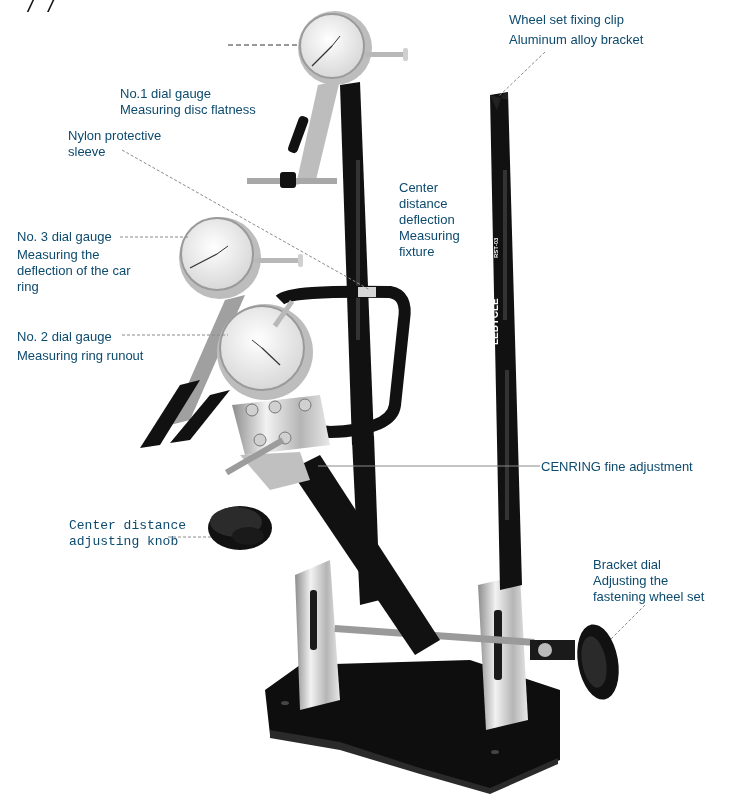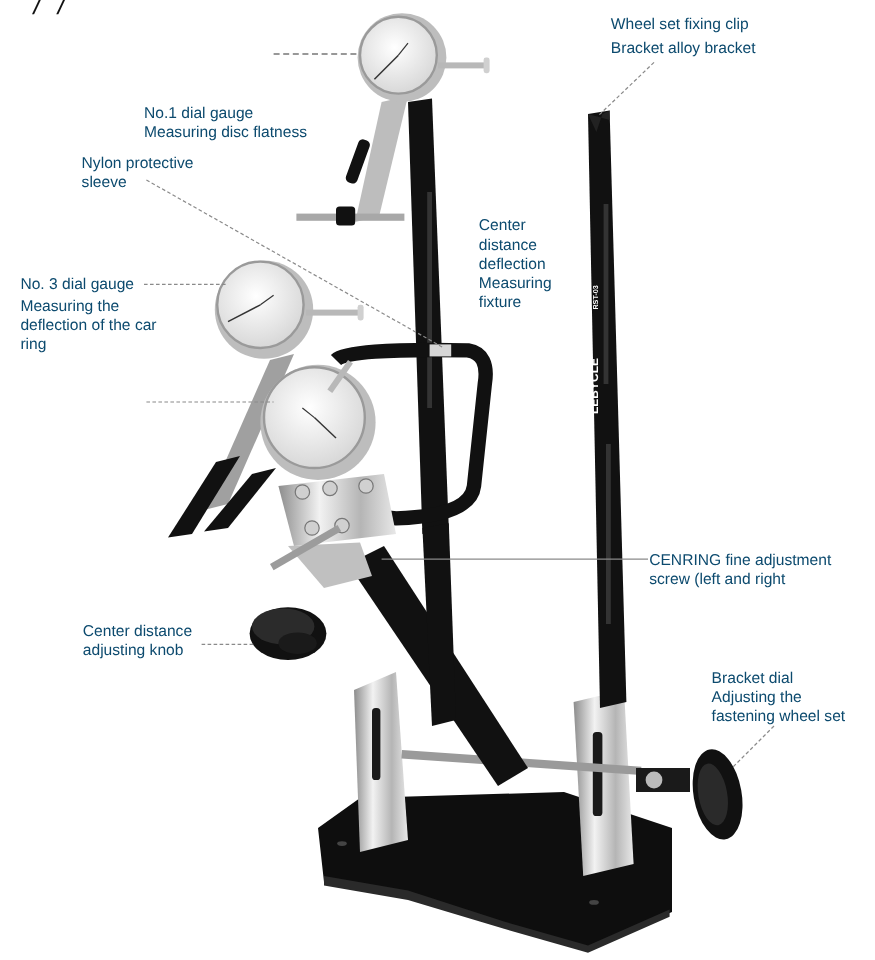--- a/index.html
+++ b/index.html
@@ -142,21 +142,21 @@
     </g>
   </svg>
 
   <div class="label" style="left:120px; top:38px;margin-top:48px;">
     <span class="ln">No.1 dial gauge</span>
     <span class="ln">Measuring disc flatness</span>
   </div>
 
   <div class="label" style="left:509px; top:10px; line-height:20px;">
     <span class="ln">Wheel set fixing clip</span>
-    <span class="ln">Bracket alloy bracket</span>
+    <span class="ln">Aluminum alloy bracket</span>
   </div>
 
   <div class="label" style="left:399px; top:180px;">
     <span class="ln">Center</span>
     <span class="ln">distance</span>
     <span class="ln">deflection</span>
     <span class="ln">Measuring</span>
     <span class="ln">fixture</span>
   </div>
 
@@ -166,28 +166,29 @@
   </div>
 
   <div class="label" style="left:17px; top:229px;">
     <span class="ln" style="margin-bottom:2px;">No. 3 dial gauge</span>
     <span class="ln">Measuring the</span>
     <span class="ln">deflection of the car</span>
     <span class="ln">ring</span>
   </div>
 
   <div class="label" style="left:17px; top:327px; line-height:19px;">
+    <span class="ln">No. 2 dial gauge</span>
+    <span class="ln">Measuring ring runout</span>
   </div>
 
   <div class="label" style="left:541px; top:459px;">
     <span class="ln">CENRING fine adjustment</span>
-    <span class="ln">screw (left and right</span>
   </div>
 
-  <div class="label" style="left:69px; top:518px;">
+  <div class="label" style="left:69px; top:518px;font-family:Liberation Mono, monospace;">
     <span class="ln">Center distance</span>
     <span class="ln">adjusting knob</span>
   </div>
 
   <div class="label" style="left:593px; top:557px;">
     <span class="ln">Bracket dial</span>
     <span class="ln">Adjusting the</span>
     <span class="ln">fastening wheel set</span>
   </div>
 

